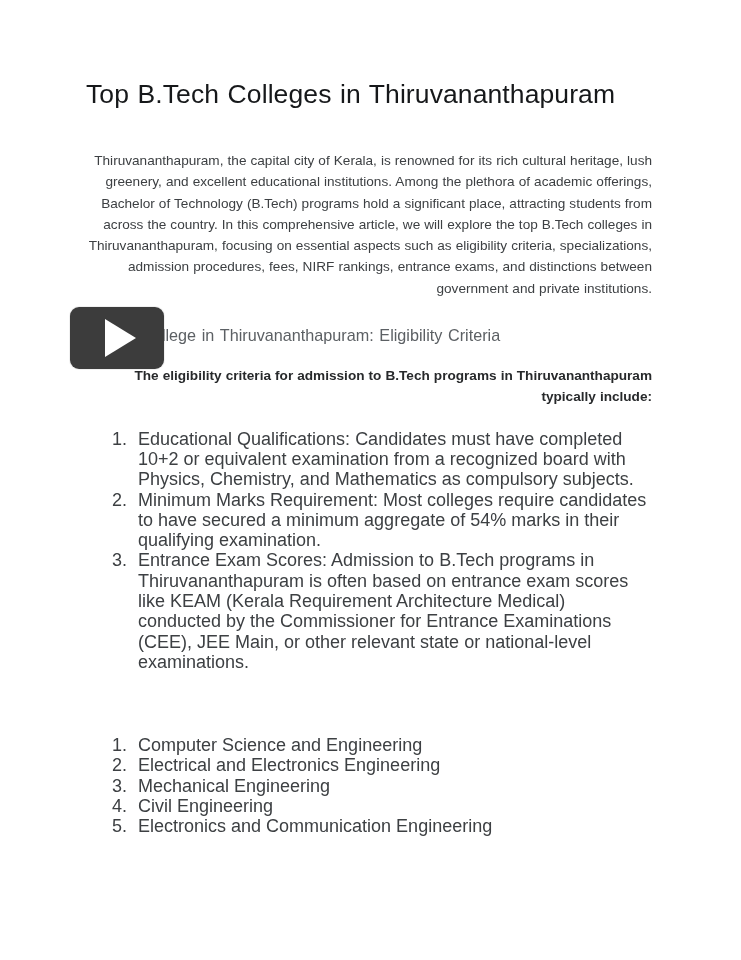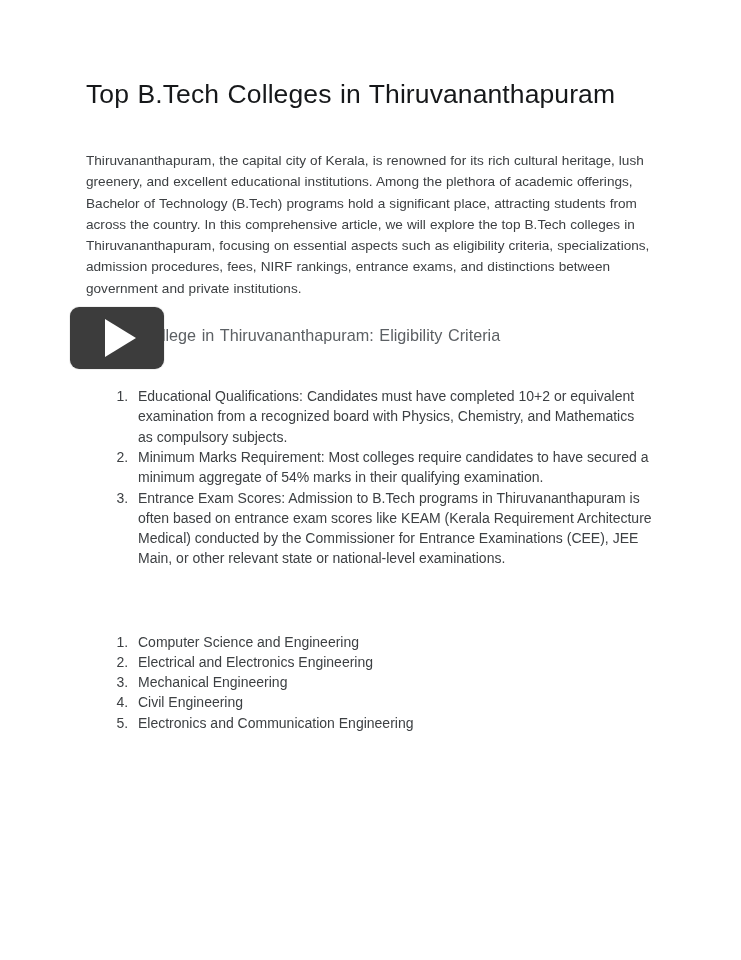--- a/index.html
+++ b/index.html
@@ -43,21 +43,21 @@
     margin: 0 0 0 0;
     word-spacing: 1px;
   }
 
   
   .para {
     font-size: 13.6px;
     line-height: 21.3px;
     color: #3d4043;
     margin: 0;
-    text-align: left;
+    text-align: right;
     word-spacing: 0.3px;
   }
   .para.intro {
     margin-top: 34px;
   }
   .para.bold {
     font-weight: 700;
     color: #27292b;
   }
   .para.spec-intro {
@@ -82,21 +82,21 @@
   }
 
   
   ol.doc-list {
     margin: 0;
     padding: 0 0 0 46px;
     list-style-position: outside;
     list-style-type: decimal;
   }
   ol.doc-list > li {
-    font-size: 14px;
+    font-size: 18px;
     line-height: 20.3px;
     color: #3d4043;
     padding-left: 6px;
     margin: 0;
   }
   ol.doc-list.tight > li {
     line-height: 20.2px;
   }
 
   
@@ -132,20 +132,21 @@
     <h1 class="doc-title">Top B.Tech Colleges  in Thiruvananthapuram</h1>
 
     <p class="para intro">Thiruvananthapuram, the capital city of Kerala, is renowned for its rich cultural heritage, lush greenery, and excellent  educational institutions. Among the plethora of academic offerings, Bachelor of Technology (B.Tech) programs hold a significant place, attracting students from across the country. In this comprehensive  article,  we will explore the top B.Tech colleges  in Thiruvananthapuram, focusing on essential aspects  such as eligibility criteria, specializations, admission  procedures, fees, NIRF rankings, entrance exams, and distinctions between government and private institutions.</p>
 
     <div style="height:24px"></div>
 
     <h2 class="section-heading">B.Tech College  in Thiruvananthapuram:  Eligibility Criteria</h2>
 
     <div style="height:18px"></div>
 
+    <p class="para bold">The eligibility criteria for admission to B.Tech programs  in Thiruvananthapuram typically include:</p>
 
     <div style="height:21px"></div>
 
     <ol class="doc-list">
       <li>Educational Qualifications: Candidates must have completed 10+2 or equivalent examination from a recognized board with Physics, Chemistry, and Mathematics as compulsory subjects.</li>
       <li>Minimum Marks Requirement: Most colleges require candidates to have secured a minimum aggregate of 54% marks in their qualifying examination.</li>
       <li>Entrance Exam Scores: Admission  to B.Tech programs in Thiruvananthapuram is often based on entrance exam scores like KEAM (Kerala Requirement Architecture Medical) conducted by the Commissioner  for Entrance Examinations (CEE), JEE Main, or other relevant state or national-level examinations.</li>
     </ol>
 
     <div style="height:23px"></div>

